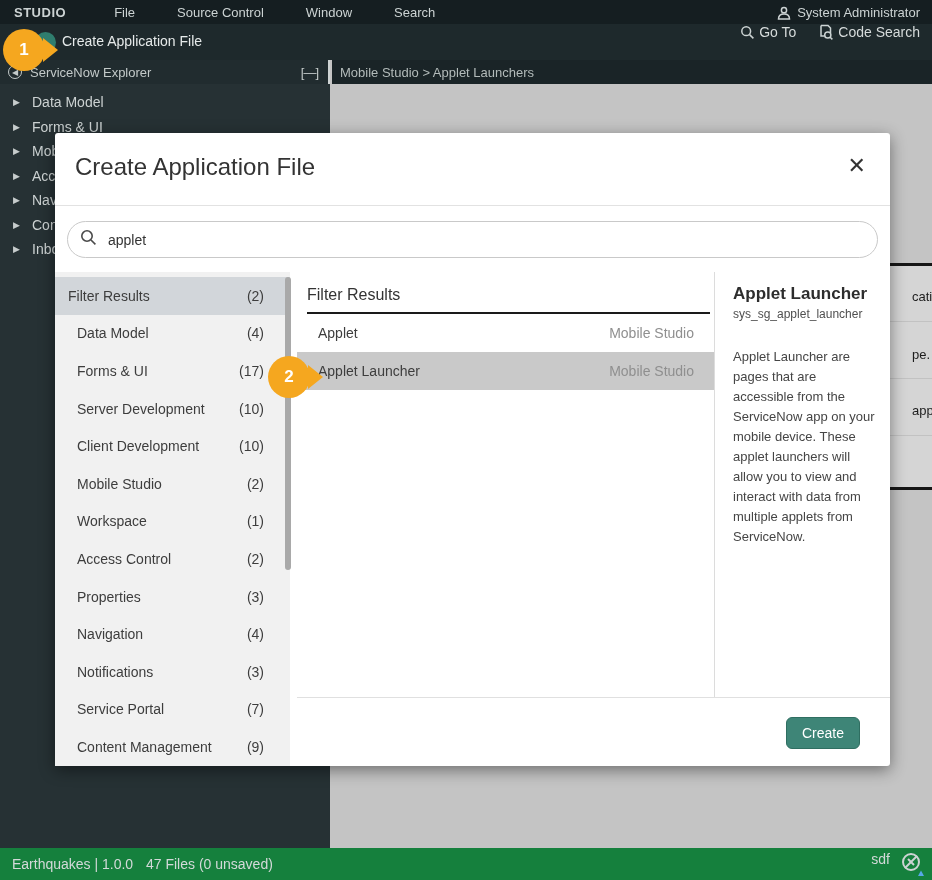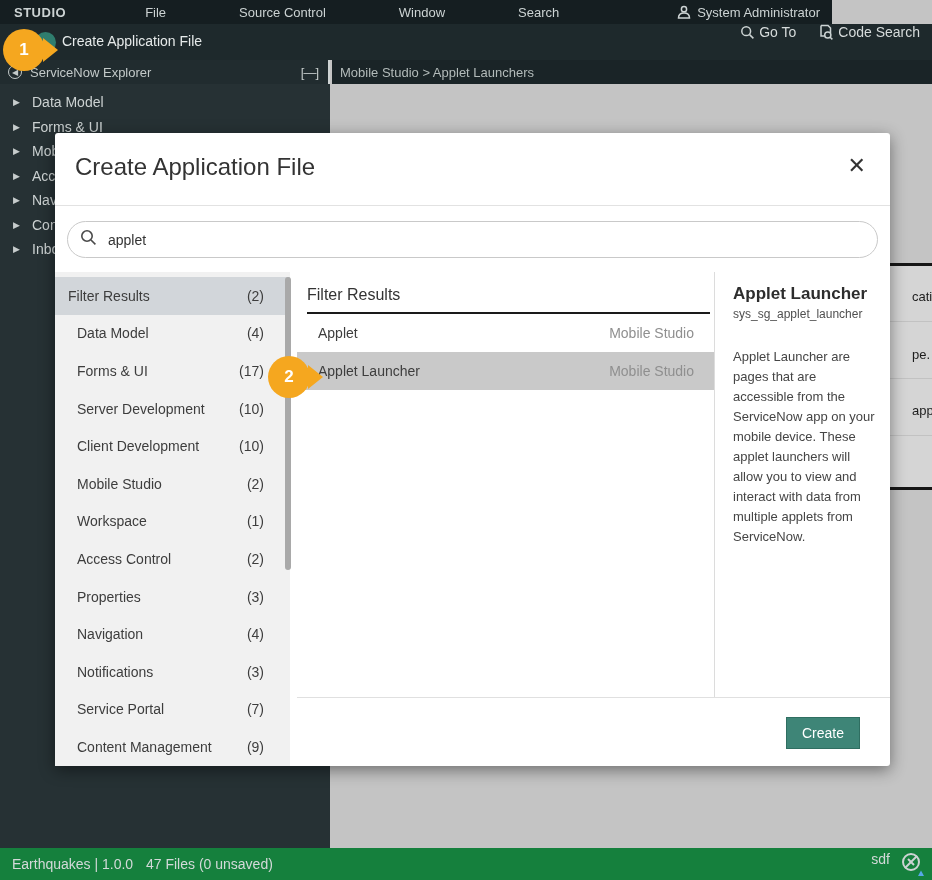--- a/index.html
+++ b/index.html
@@ -1,27 +1,27 @@
 <!DOCTYPE html>
 <html><head>
 <meta charset="utf-8">
 <style>
   * { margin:0; padding:0; box-sizing:border-box; }
   html,body { background:#888; }
   body { font-family:"Liberation Sans","DejaVu Sans",sans-serif; }
   .app { position:relative; width:932px; height:880px; overflow:hidden; background:#c4c4c4; margin:0 auto; }
 
   
-  .menubar { position:absolute; left:0; top:0; width:832px; height:24px; background:#151e21;
-             display:flex; align-items:center; color:#ccd3d3; font-size:13px;gap:31px; }
+  .menubar { position:absolute; left:0; top:0; width:932px; height:24px; background:#151e21;
+             display:flex; align-items:center; color:#ccd3d3; font-size:13px; }
   .menubar .brand { font-weight:bold; margin-left:14px; letter-spacing:.5px; }
   .menubar .mitem { margin-left:42px; }
   .menubar .mitem.m1 { margin-left:48px; }
   .menubar .spacer { flex:1; }
-  .menubar .user { display:flex; align-items:flex-start; gap:6px; margin-right:12px; }
+  .menubar .user { display:flex; align-items:flex-end; gap:6px; margin-right:12px; }
 
   
   .toolbar { position:absolute; left:0; top:24px; width:932px; height:36px; background:#1e292c;
              color:#e6eaea; font-size:14px; }
   .toolbar .newfile-icon { position:absolute; left:35px; top:8px; width:21px; height:21px;
              border-radius:50%; background:#2f7d6e; }
   .toolbar .create-label { position:absolute; left:62px; top:9px; }
   .toolbar .right { position:absolute; right:12px; top:0; height:36px; display:flex; align-items:flex-start; gap:22px; color:#d6dbdb; }
   .toolbar .tool { display:flex; align-items:center; gap:4px; }
 
@@ -87,21 +87,21 @@
   .rrow.selected { background:#c9c9c9; }
 
   .detail { position:absolute; left:659px; top:139px; width:176px; height:425px; border-left:1px solid #dcdcdc;
             padding:12px 14px 0 18px; }
   .detail .dtitle { font-size:17px; font-weight:bold; color:#2d2d2d; }
   .detail .dsub { font-size:12px; color:#4f4f4f; margin-top:3px; }
   .detail .ddesc { font-size:13px; line-height:20px; color:#454545; margin-top:26px; }
 
   .modal-footer-line { position:absolute; left:242px; right:0; top:564px; height:1px; background:#e0e0e0; }
   .create-btn { position:absolute; left:731px; top:584px; width:74px; height:32px; background:#3e8577;
-            border:1px solid #2f6e61; border-radius:0; color:#fff; font-size:14px;
+            border:1px solid #2f6e61; border-radius:6px; color:#fff; font-size:14px;
             display:flex; align-items:center; justify-content:center; cursor:pointer; }
 
   
   .badge { position:absolute; width:42px; height:42px; background:#f5a71f; border-radius:50%;
            color:#fff; font-size:17px; font-weight:bold; display:flex; align-items:center;
            justify-content:center; z-index:30; }
   .badge::after { content:""; position:absolute; right:-13px; top:50%; transform:translateY(-50%);
            border-top:12px solid transparent; border-bottom:12px solid transparent;
            border-left:15px solid #f5a71f; }
   .badge.b1 { left:3px; top:29px; }

